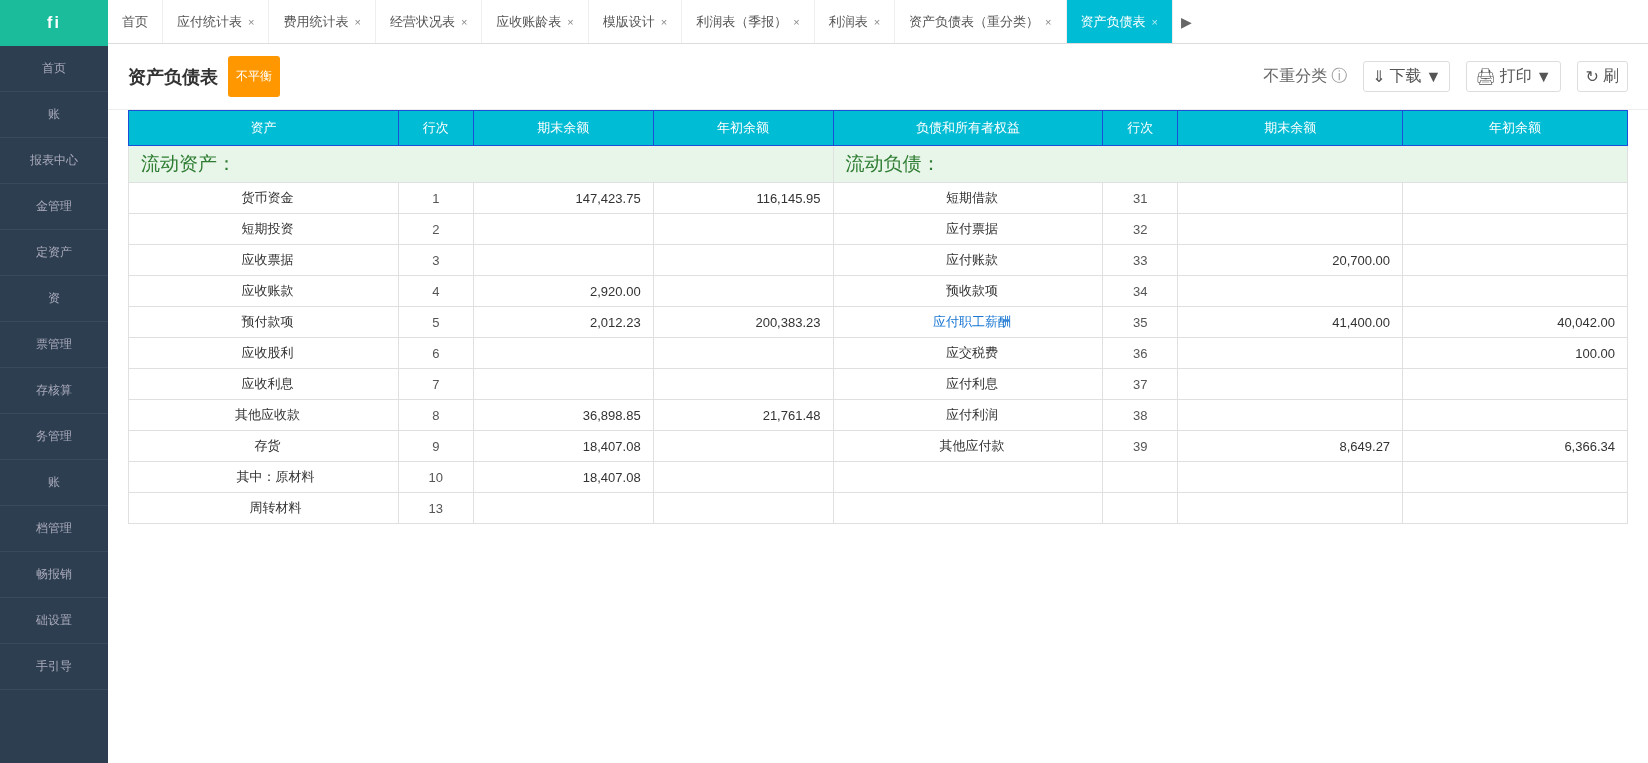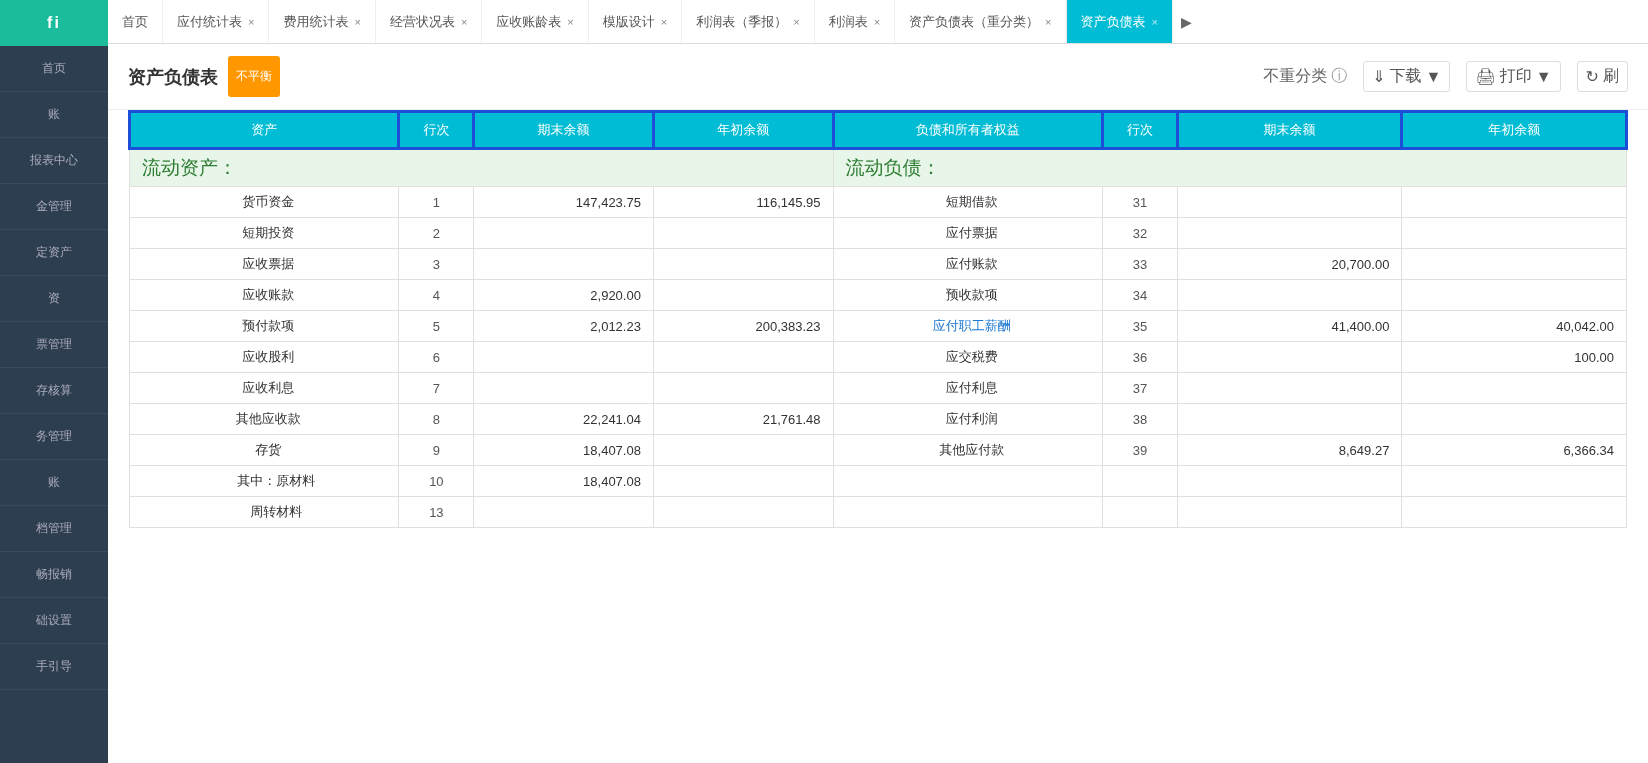--- a/index.html
+++ b/index.html
@@ -149,21 +149,21 @@
     table {
       width: 100%;
       border-collapse: collapse;
       font-size: 13px;
     }
     thead tr th {
       background: #00bcd4;
       color: white;
       padding: 8px 12px;
       text-align: center;
-      border: 3px solid #1d4ed8;
+      border: 1px solid #1d4ed8;
       font-weight: normal;
     }
     tbody tr td {
       padding: 6px 12px;
       border: 1px solid #e0e0e0;
       color: #333;
     }
     tbody tr.section-header td {
       background: #e8f5e9;
       color: #2e7d32;
@@ -357,21 +357,21 @@
       <td class="amount-col"></td>
       <td class="amount-col"></td>
       <td class="name-col">应付利息</td>
       <td class="num-col">37</td>
       <td class="amount-col"></td>
       <td class="amount-col"></td>
     </tr>
             <tr>
       <td class="name-col">其他应收款</td>
       <td class="num-col">8</td>
-      <td class="amount-col">22,241.04</td>
+      <td class="amount-col">36,898.85</td>
       <td class="amount-col">21,761.48</td>
       <td class="name-col">应付利润</td>
       <td class="num-col">38</td>
       <td class="amount-col"></td>
       <td class="amount-col"></td>
     </tr>
             <tr>
       <td class="name-col">存货</td>
       <td class="num-col">9</td>
       <td class="amount-col">18,407.08</td>

